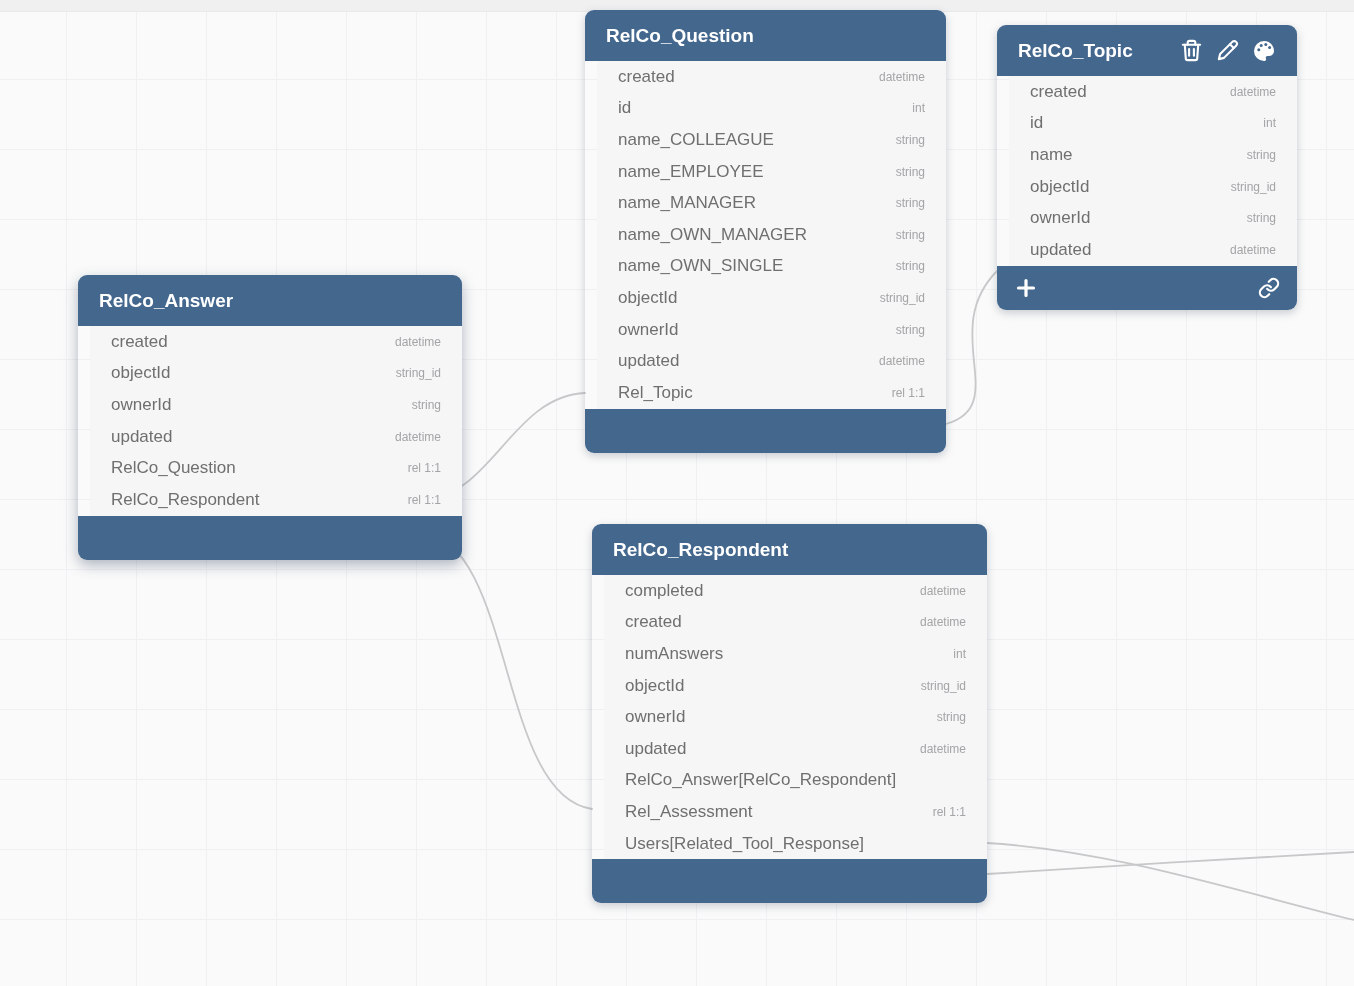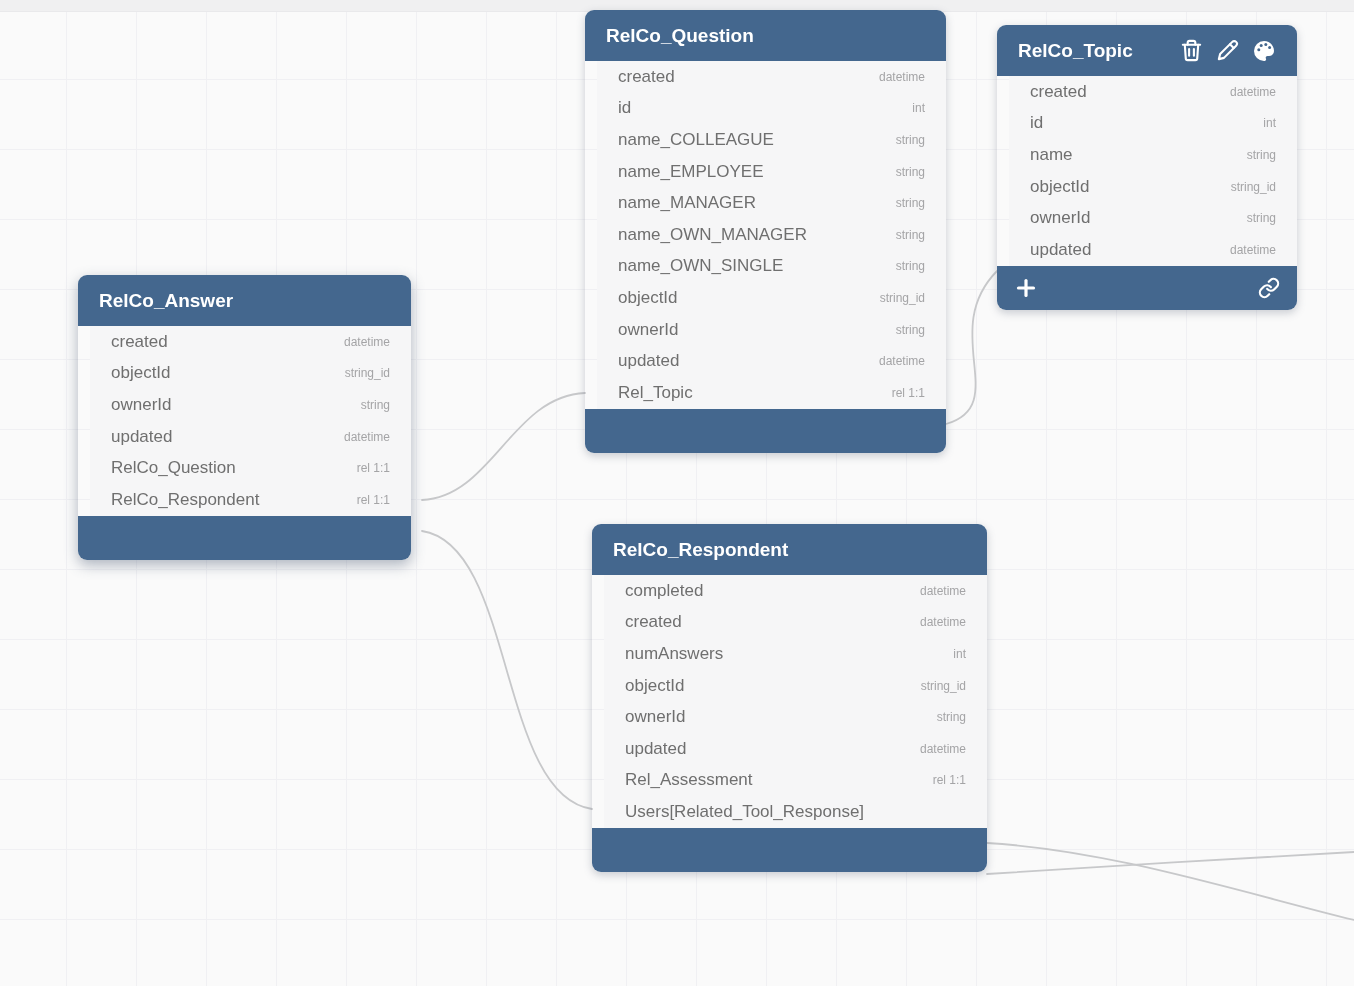--- a/index.html
+++ b/index.html
@@ -40,21 +40,21 @@
     height:31.6px;display:flex;align-items:center;justify-content:space-between;
     padding:0 21px;
   }
   .fname{font-size:17px;color:var(--field_text,#6f6f6f);white-space:nowrap;}
   .ftype{font-size:12px;color:var(--type_text,#a4a4a6);white-space:nowrap;margin-left:12px;}
   .tfoot{
     height:44px;background:var(--header_blue,#44678e);
     border-radius:0 0 9px 9px;display:flex;align-items:center;justify-content:space-between;
     padding:0 17px;
   }
-  .table.answer{left:78px;top:275px;width:333px;}
+  .table.answer{left:78px;top:275px;width:384px;}
   .table.question{left:585px;top:10px;width:361px;}
   .table.topic{left:997px;top:25px;width:300px;}
   .table.respondent{left:592px;top:524px;width:395px;}
 </style>
 </head>
 <body>
 
 <div class="canvas">
 
   <svg class="wires" width="1354" height="986" viewBox="0 0 1354 986">
@@ -248,20 +248,24 @@
       </div>
       <div class="row">
         <span class="fname">ownerId</span>
         <span class="ftype">string</span>
       </div>
       <div class="row">
         <span class="fname">updated</span>
         <span class="ftype">datetime</span>
       </div>
       <div class="row">
+        <span class="fname">RelCo_Answer[RelCo_Respondent]</span>
+        <span class="ftype"></span>
+      </div>
+      <div class="row">
         <span class="fname">Rel_Assessment</span>
         <span class="ftype">rel 1:1</span>
       </div>
       <div class="row">
         <span class="fname">Users[Related_Tool_Response]</span>
         <span class="ftype"></span>
       </div>
     </div>
     <div class="tfoot"></div>
   </div>

